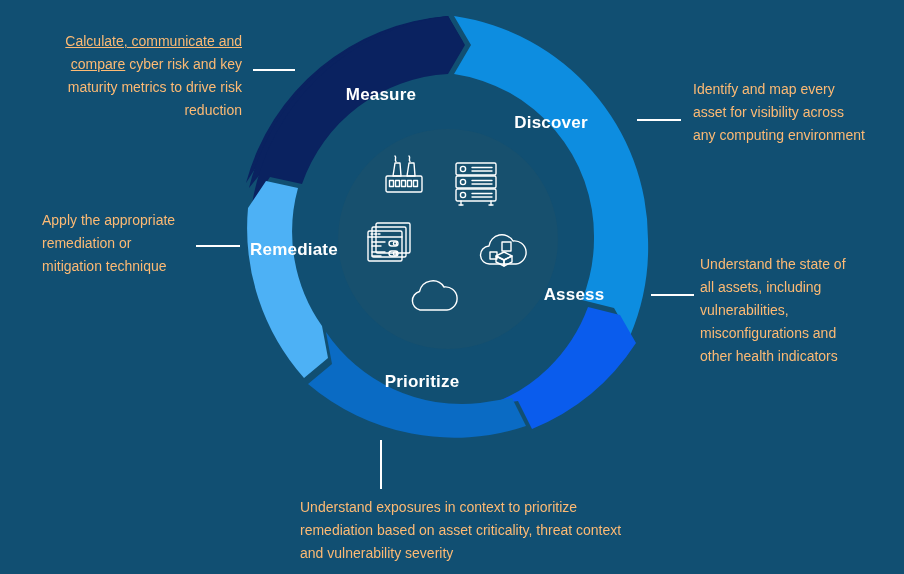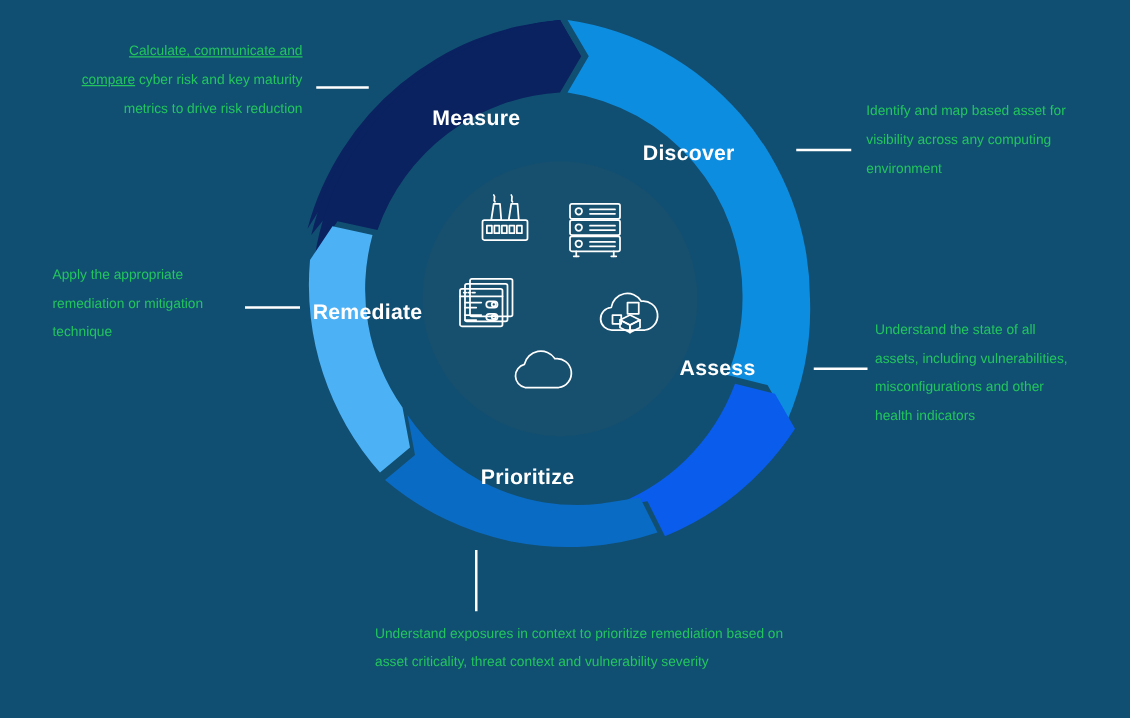--- a/index.html
+++ b/index.html
@@ -28,23 +28,23 @@
     height: 452px;
   }
   .seg-label {
     font-size: 17px;
     font-weight: bold;
     fill: #ffffff;
     letter-spacing: 0.2px;
   }
   .callout {
     position: absolute;
-    font-size: 11px;
+    font-size: 14px;
     line-height: 23px;
-    color: #22c55e;
+    color: #fdba74;
     font-weight: 400;
   }
   .callout .u {
     text-decoration: underline;
   }
   .c-measure {
     left: 62px;
     top: 30px;
     width: 180px;
     text-align: right;
@@ -214,21 +214,21 @@
   </svg>
 
   <div class="leader l-measure"></div>
   <div class="leader l-discover"></div>
   <div class="leader l-assess"></div>
   <div class="leader l-remediate"></div>
   <div class="leader l-prioritize"></div>
 
   <div class="callout c-measure"><span class="u">Calculate, communicate and compare</span><span> cyber risk and key maturity metrics to drive risk reduction</span></div>
 
-  <div class="callout c-discover">Identify and map based asset for visibility across any computing environment</div>
+  <div class="callout c-discover">Identify and map every asset for visibility across any computing environment</div>
 
   <div class="callout c-prioritize">Understand exposures in context to prioritize remediation based on asset criticality, threat context and vulnerability severity</div>
 
   <div class="callout c-assess">Understand the state of all assets, including vulnerabilities, misconfigurations and other health indicators</div>
 
   <div class="callout c-remediate">Apply the appropriate remediation or mitigation technique</div>
 
 </div>
 
 </body></html>

